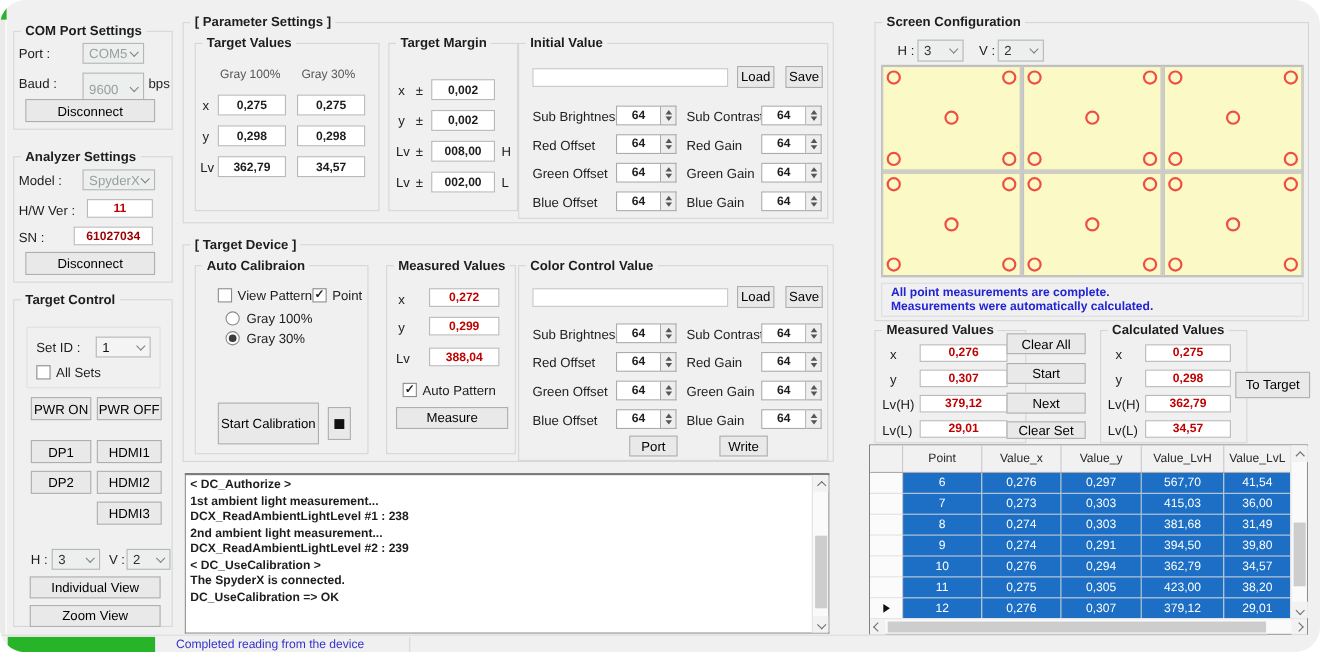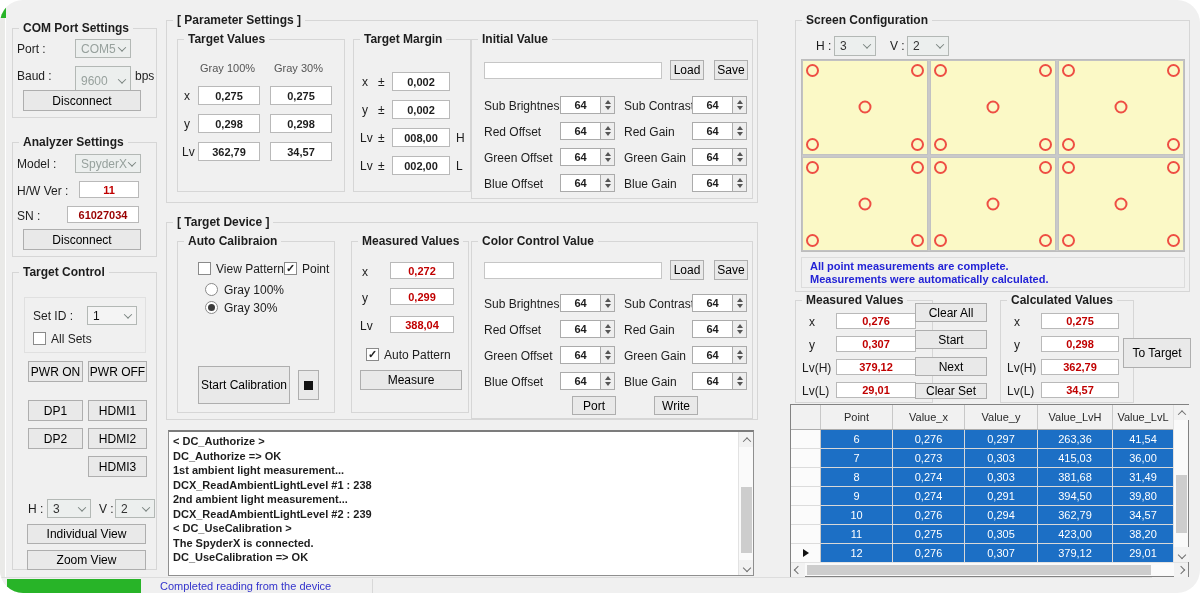--- a/index.html
+++ b/index.html
@@ -351,21 +351,20 @@
         </div>
 
       <button class="btn" style="left:100px;top:154px;width:44px;height:19px;">Port</button>
       <button class="btn" style="left:182px;top:154px;width:44px;height:19px;">Write</button>
     </div>
   </div>
 
   <div class="logbox" style="left:168px;top:430px;width:586px;height:146px;">
     <div style="padding-top:2px;">
       <div class="logline">&lt; DC_Authorize &gt;</div>
-      <div class="logline">DC_Authorize =&gt; OK</div>
       <div class="logline">1st ambient light measurement...</div>
       <div class="logline">DCX_ReadAmbientLightLevel #1 : 238</div>
       <div class="logline">2nd ambient light measurement...</div>
       <div class="logline">DCX_ReadAmbientLightLevel #2 : 239</div>
       <div class="logline">&lt; DC_UseCalibration &gt;</div>
       <div class="logline">The SpyderX is connected.</div>
       <div class="logline">DC_UseCalibration =&gt; OK</div>
     </div>
     <div class="sbv" style="right:0;top:0;width:15px;height:100%;background:#fafafa;">
       <div class="sb-btn" style="left:0;top:0;width:15px;height:15px;">
@@ -464,37 +463,37 @@
     <div class="lbl" style="left:13px;top:14px;">x</div>
     <div class="valbox red" style="left:40px;top:12px;width:78px;height:16px;">0,275</div>
     <div class="lbl" style="left:13px;top:37px;">y</div>
     <div class="valbox red" style="left:40px;top:35px;width:78px;height:16px;">0,298</div>
     <div class="lbl" style="left:6px;top:60px;">Lv(H)</div>
     <div class="valbox red" style="left:40px;top:58px;width:78px;height:16px;">362,79</div>
     <div class="lbl" style="left:6px;top:83px;">Lv(L)</div>
     <div class="valbox red" style="left:40px;top:81px;width:78px;height:16px;">34,57</div>
   </div>
 
-  <button class="btn" style="left:1123px;top:338px;width:68px;height:30px;">To Target</button>
+  <button class="btn" style="left:1123px;top:338px;width:68px;height:24px;">To Target</button>
 
   <div class="dgv" style="left:790px;top:404px;width:399px;height:173px;">
     <div class="dgv-hdr">
       <div class="hcell c0"></div>
       <div class="hcell c1">Point</div>
       <div class="hcell c2">Value_x</div>
       <div class="hcell c3">Value_y</div>
       <div class="hcell c4">Value_LvH</div>
       <div class="hcell c5">Value_LvL</div>
     </div>
     <div class="trow" style="left:0;top:25px;">
       <div class="sel-cell c0"></div>
       <div class="cell c1">6</div>
       <div class="cell c2">0,276</div>
       <div class="cell c3">0,297</div>
-      <div class="cell c4">263,36</div>
+      <div class="cell c4">567,70</div>
       <div class="cell c5">41,54</div>
     </div>
     <div class="trow" style="left:0;top:44px;">
       <div class="sel-cell c0"></div>
       <div class="cell c1">7</div>
       <div class="cell c2">0,273</div>
       <div class="cell c3">0,303</div>
       <div class="cell c4">415,03</div>
       <div class="cell c5">36,00</div>
     </div>

